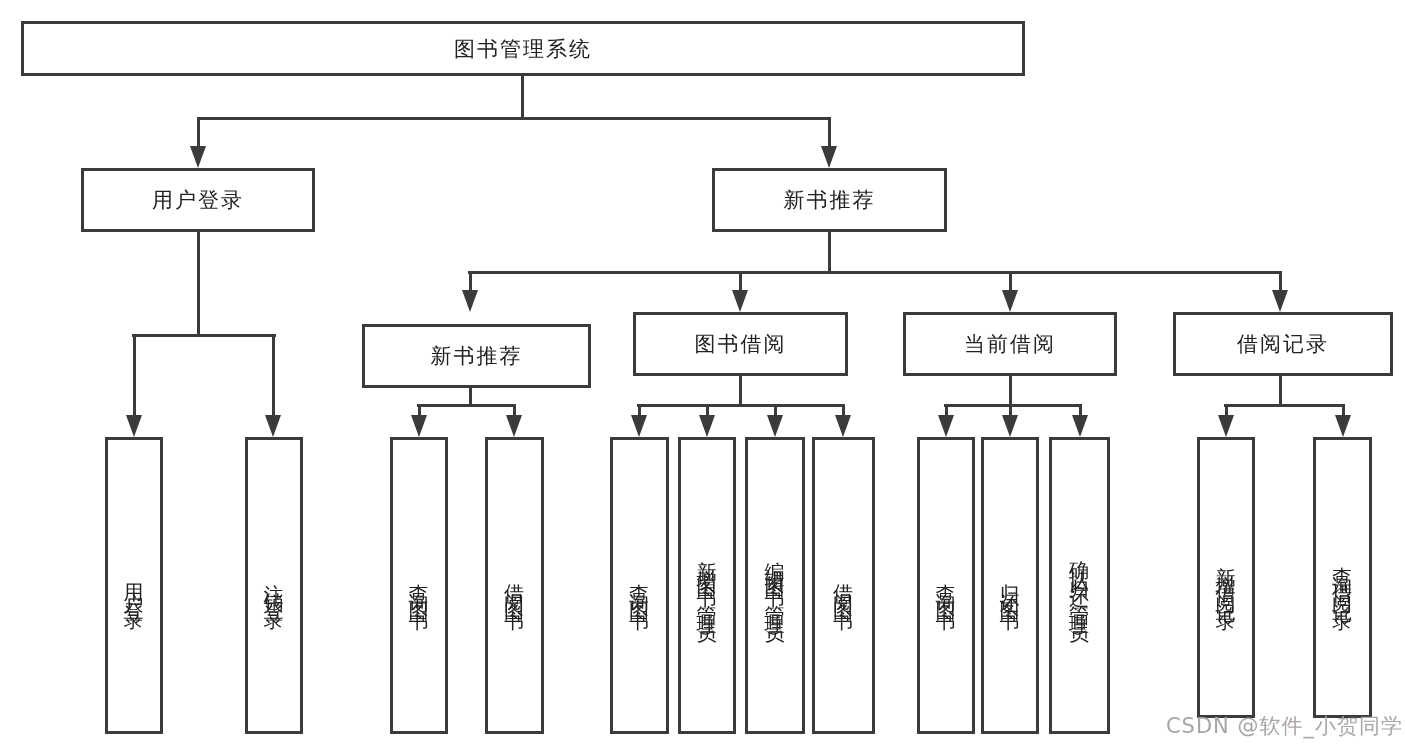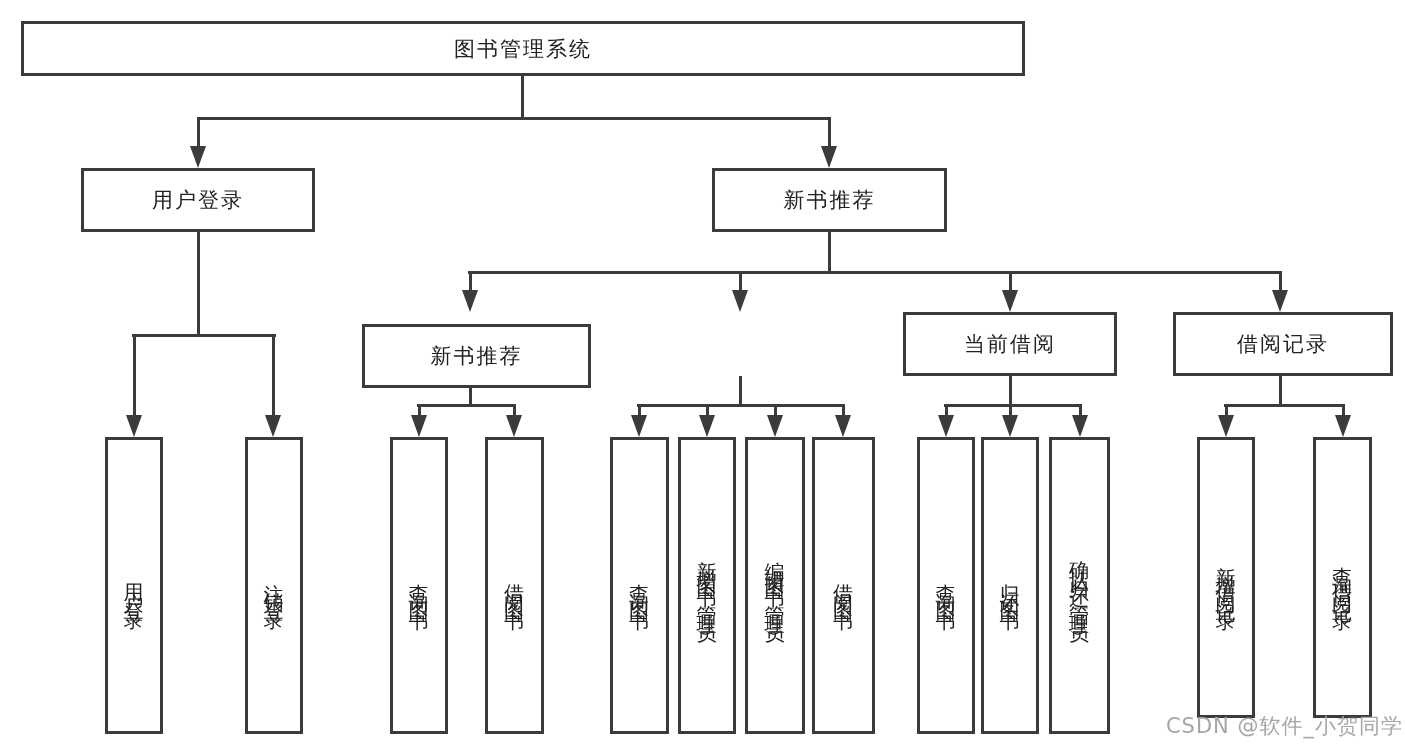--- a/index.html
+++ b/index.html
@@ -73,20 +73,23 @@
   </div>
 
   <div class="hbox n-bm">
     <span>新书推荐</span>
   </div>
 
   <div class="hbox n-nb">
     <span>新书推荐</span>
   </div>
 
+  <div class="hbox n-jy">
+    <span>图书借阅</span>
+  </div>
 
   <div class="hbox n-dq">
     <span>当前借阅</span>
   </div>
 
   <div class="hbox n-jl">
     <span>借阅记录</span>
   </div>
 
   <div class="vbox l-ul1">

